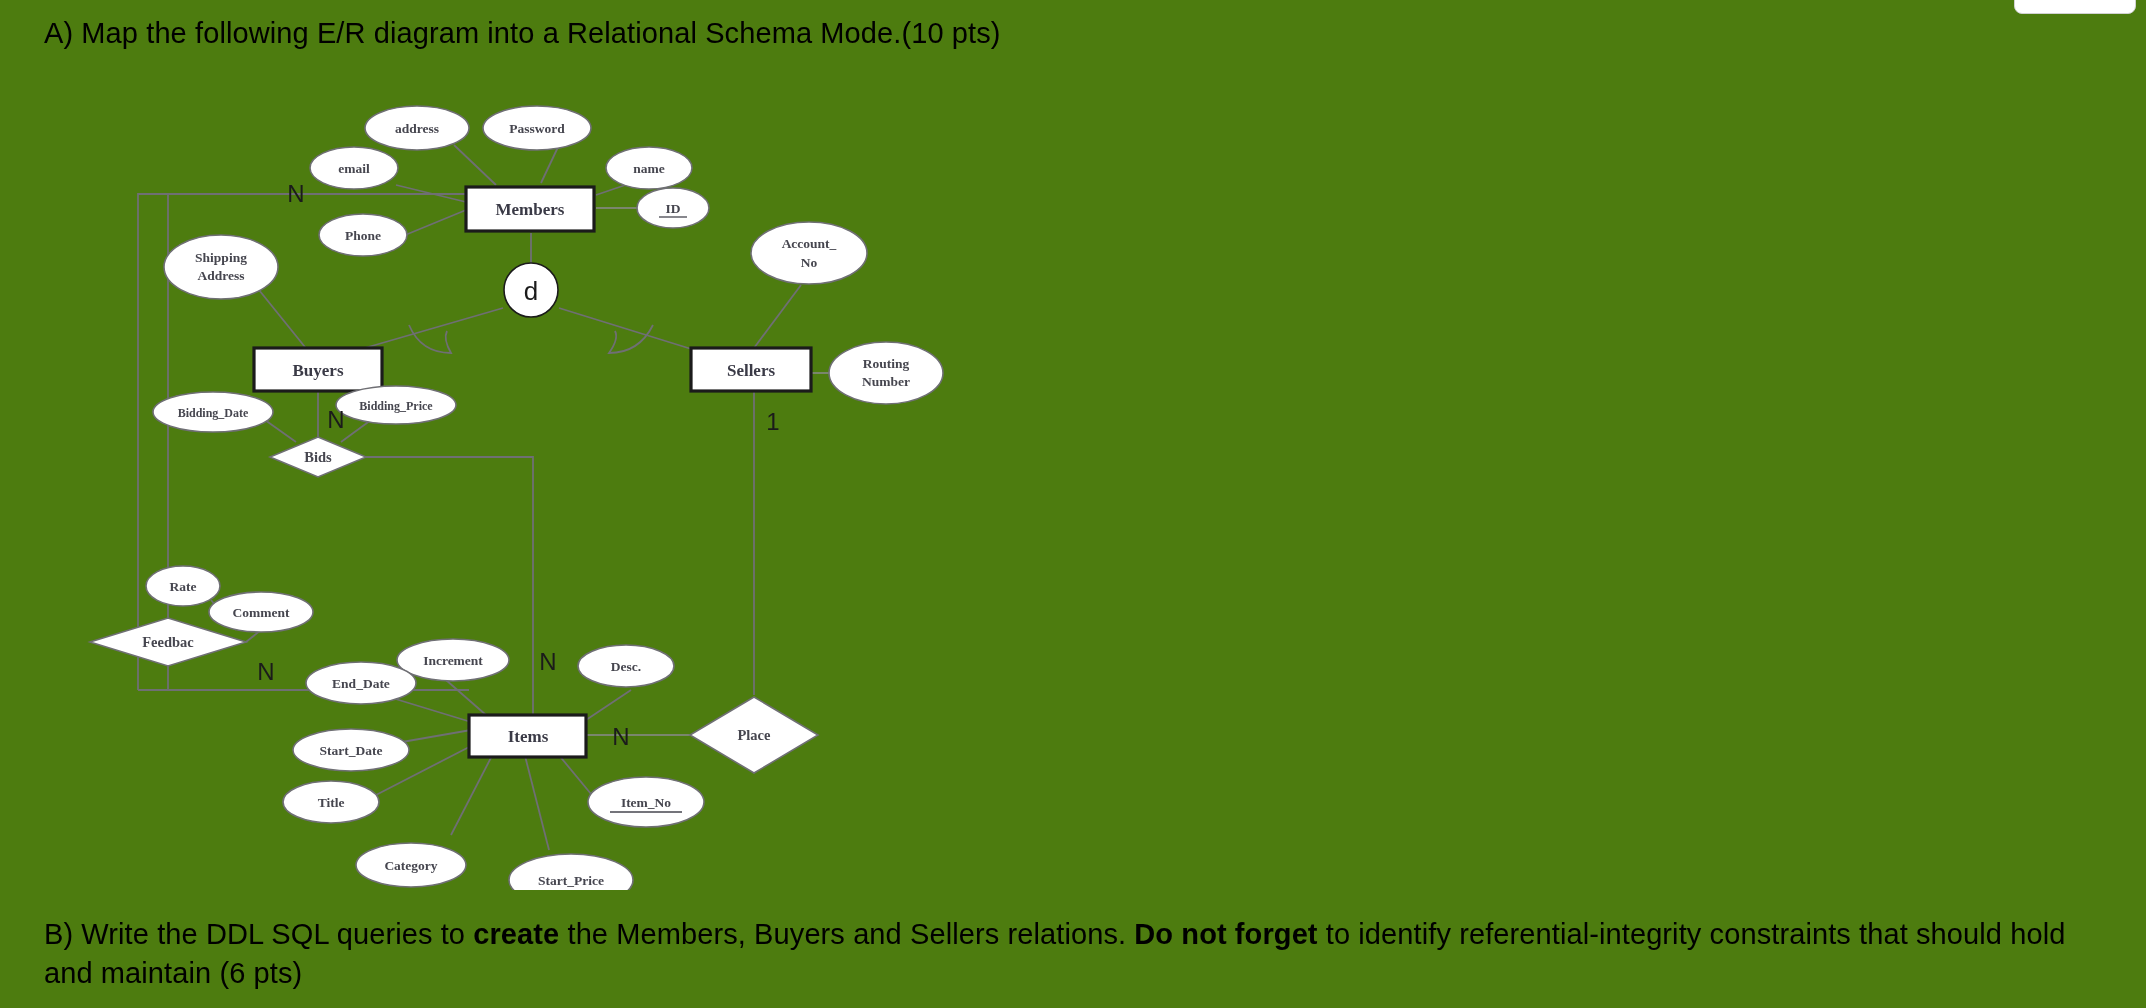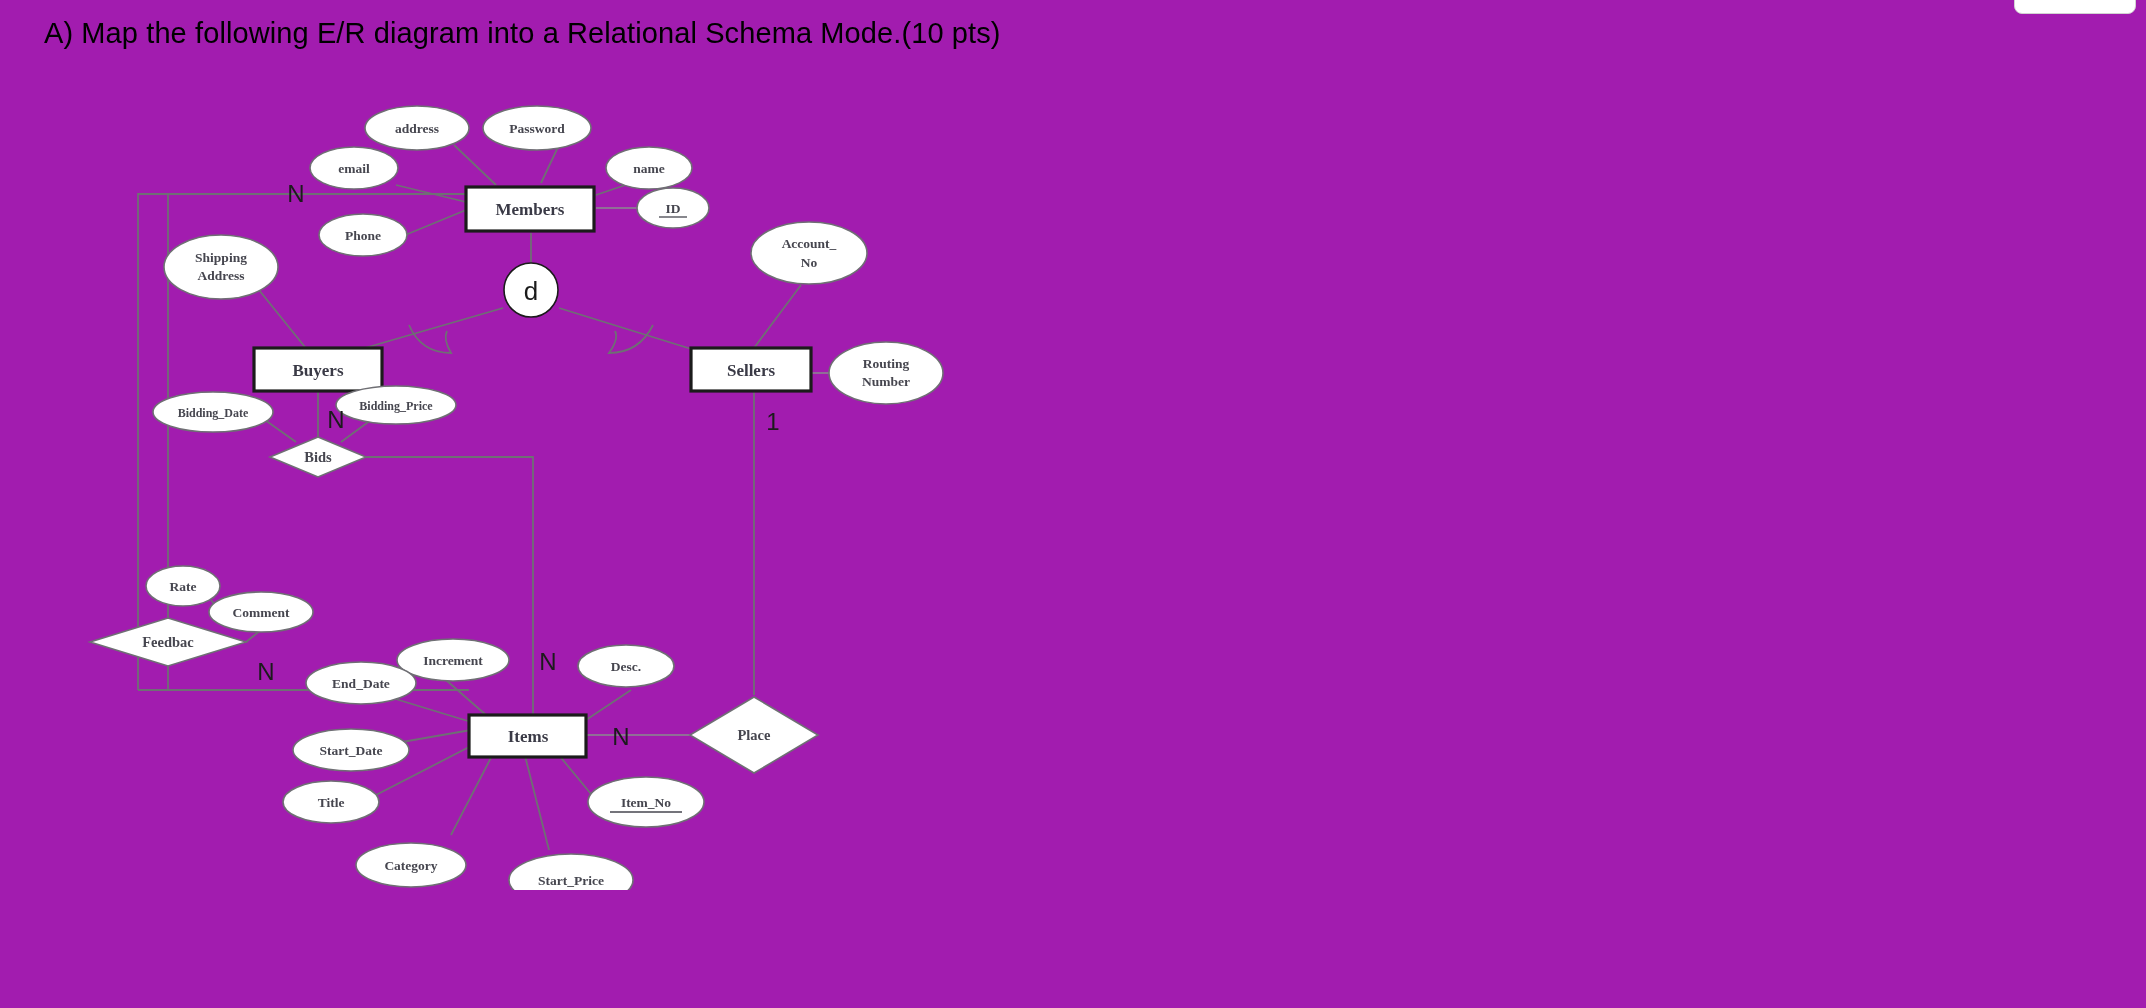--- a/index.html
+++ b/index.html
@@ -10,21 +10,21 @@
   body {
     width: 2146px;
     height: 1008px;
     position: relative;
     font-family: "Liberation Sans", sans-serif;
     overflow: hidden;
   }
   .page {
     position: absolute;
     inset: 0;
-    background: #a21caf;
+    background: #4d7c0f;
   }
   
   .corner-chrome {
     position: absolute;
     top: -14px;
     right: 10px;
     width: 120px;
     height: 26px;
     border: 1px solid #d2d2d2;
     border-radius: 8px;
@@ -329,14 +329,15 @@
       </g>
 
       <g>
         <ellipse class="ell" cx="530" cy="790" rx="62" ry="26"></ellipse>
         <text class="attr-label" x="530" y="795" text-anchor="middle">Start_Price</text>
       </g>
 
     </svg>
   </div>
 
+  <div class="q-text" id="question-b"><span>B) Write the DDL SQL queries to </span><b>create</b><span> the Members, Buyers and Sellers relations. </span><b>Do not forget</b><span> to identify referential-integrity constraints that should hold and maintain (6 pts)</span></div>
 
 </div>
 
 </body></html>

